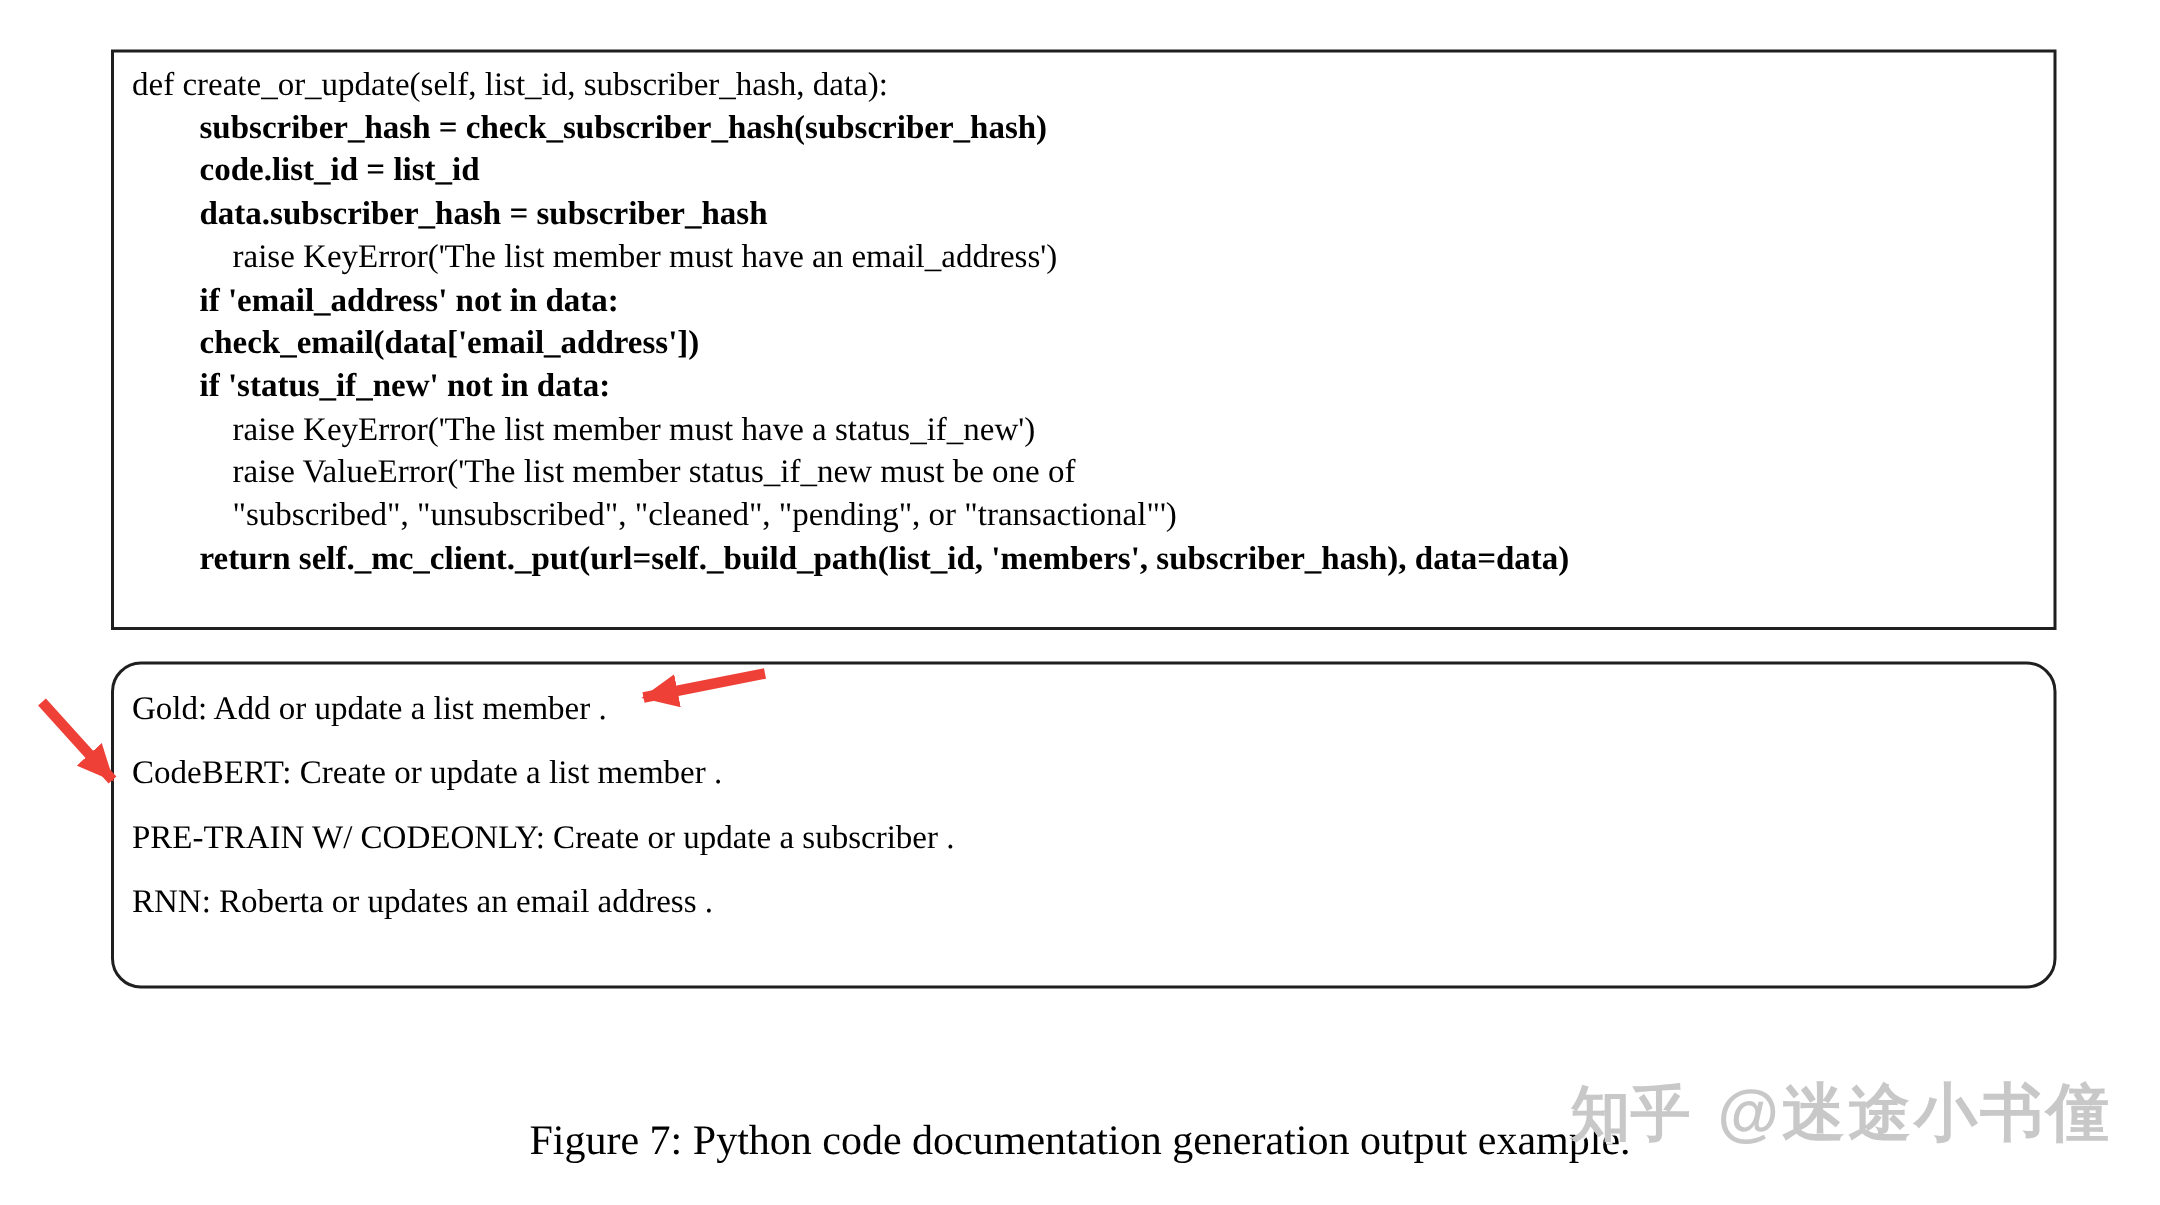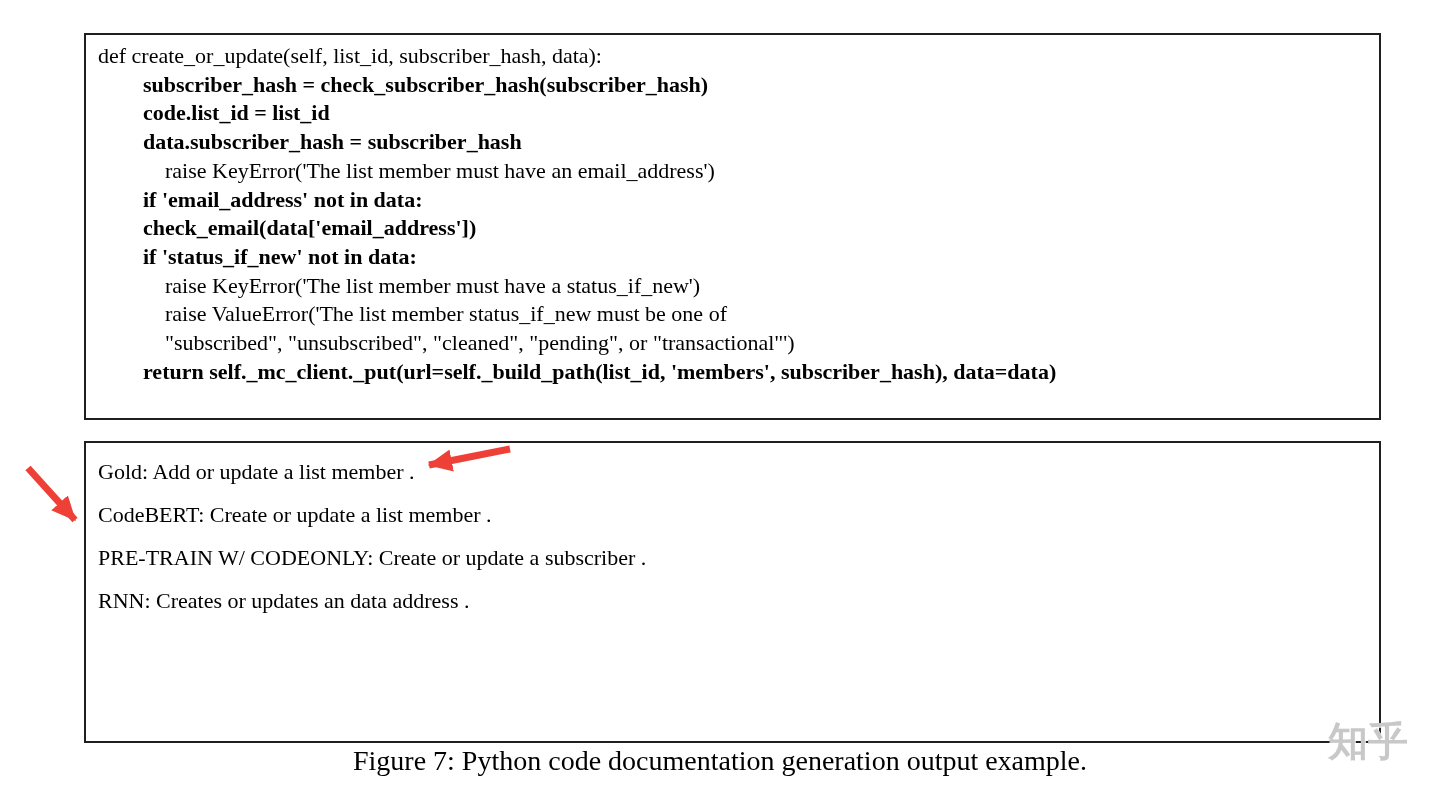--- a/index.html
+++ b/index.html
@@ -11,43 +11,44 @@
     position: relative;
     width: 1440px;
     height: 803px;
     background: #ffffff;
     overflow: hidden;
     font-family: "Liberation Serif", serif;
     color: #000000;
   }
   .box {
     position: absolute;
-    left: 84px;
+    left: 74px;
     width: 1297px;
     border: 2px solid var(--border-color, #1f1f1f);
     box-sizing: border-box;
     background: #ffffff;
   }
   .code-box {
     top: 33px;
     height: 387px;
     padding: 7px 12px;
   }
   .code-line {
     font-size: 22px;
     line-height: 28.7px;
     white-space: pre;
   }
   .ind-0 { padding-left: 0; }
   .ind-1 { padding-left: 45px; font-weight: bold; }
   .ind-2 { padding-left: 67px; }
   .output-box {
     top: 441px;
-    height: 302px;
+    height: 218px;
     padding: 7px 12px;
+    border-radius: 20px;
   }
   .output-line {
     font-size: 22px;
     line-height: 43px;
     white-space: pre;
   }
   .arrows {
     position: absolute;
     left: 0;
     top: 0;
@@ -104,33 +105,34 @@
         <div class="code-line ind-2">"subscribed", "unsubscribed", "cleaned", "pending", or "transactional"')</div>
         <div class="code-line ind-1">return self._mc_client._put(url=self._build_path(list_id, 'members', subscriber_hash), data=data)</div>
       </div>
   </div>
 
   <div class="box output-box">
     <div>
         <div class="output-line">Gold: Add or update a list member .</div>
         <div class="output-line">CodeBERT: Create or update a list member .</div>
         <div class="output-line">PRE-TRAIN W/ CODEONLY: Create or update a subscriber .</div>
-        <div class="output-line">RNN: Creates or updates an data address .</div>
+        <div class="output-line">RNN: Roberta or updates an email address .</div>
       </div>
   </div>
 
   <svg class="arrows" width="1440" height="803" viewBox="0 0 1440 803">
     <defs>
       <marker id="ah" markerWidth="3.5" markerHeight="3.2" refX="3.3" refY="1.6" orient="auto">
         <path class="arrow-head" d="M0,0 L3.5,1.6 L0,3.2 z"></path>
       </marker>
     </defs>
     <line class="arrow-line" x1="510" y1="449" x2="429" y2="465" marker-end="url(#ah)"></line>
     <line class="arrow-line" x1="28" y1="468" x2="75" y2="520" marker-end="url(#ah)"></line>
   </svg>
 
   <div class="caption">Figure 7: Python code documentation generation output example.</div>
 
   <div class="watermark">
     <span class="wm-logo">知乎</span>
+    <span class="wm-handle">@迷途小书僮</span>
   </div>
 
 </div>
 
 </body></html>

